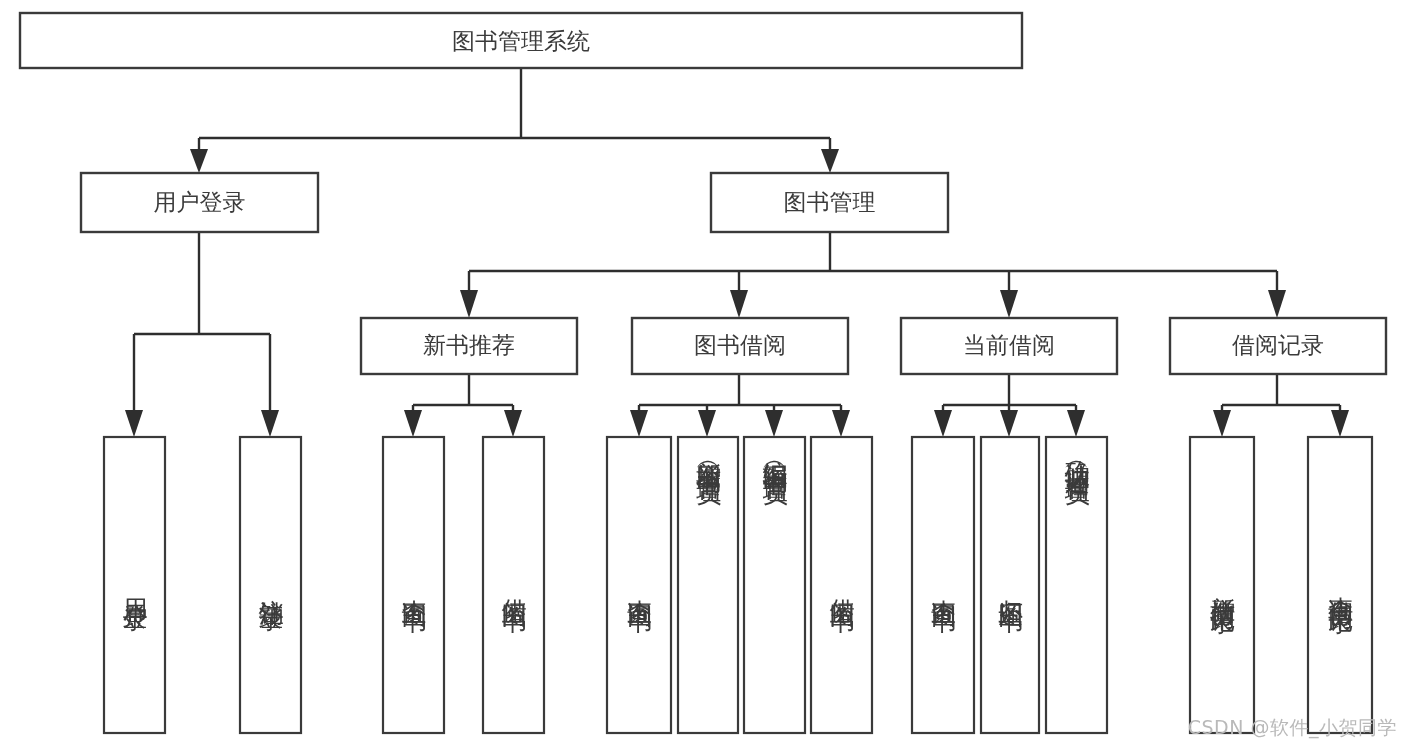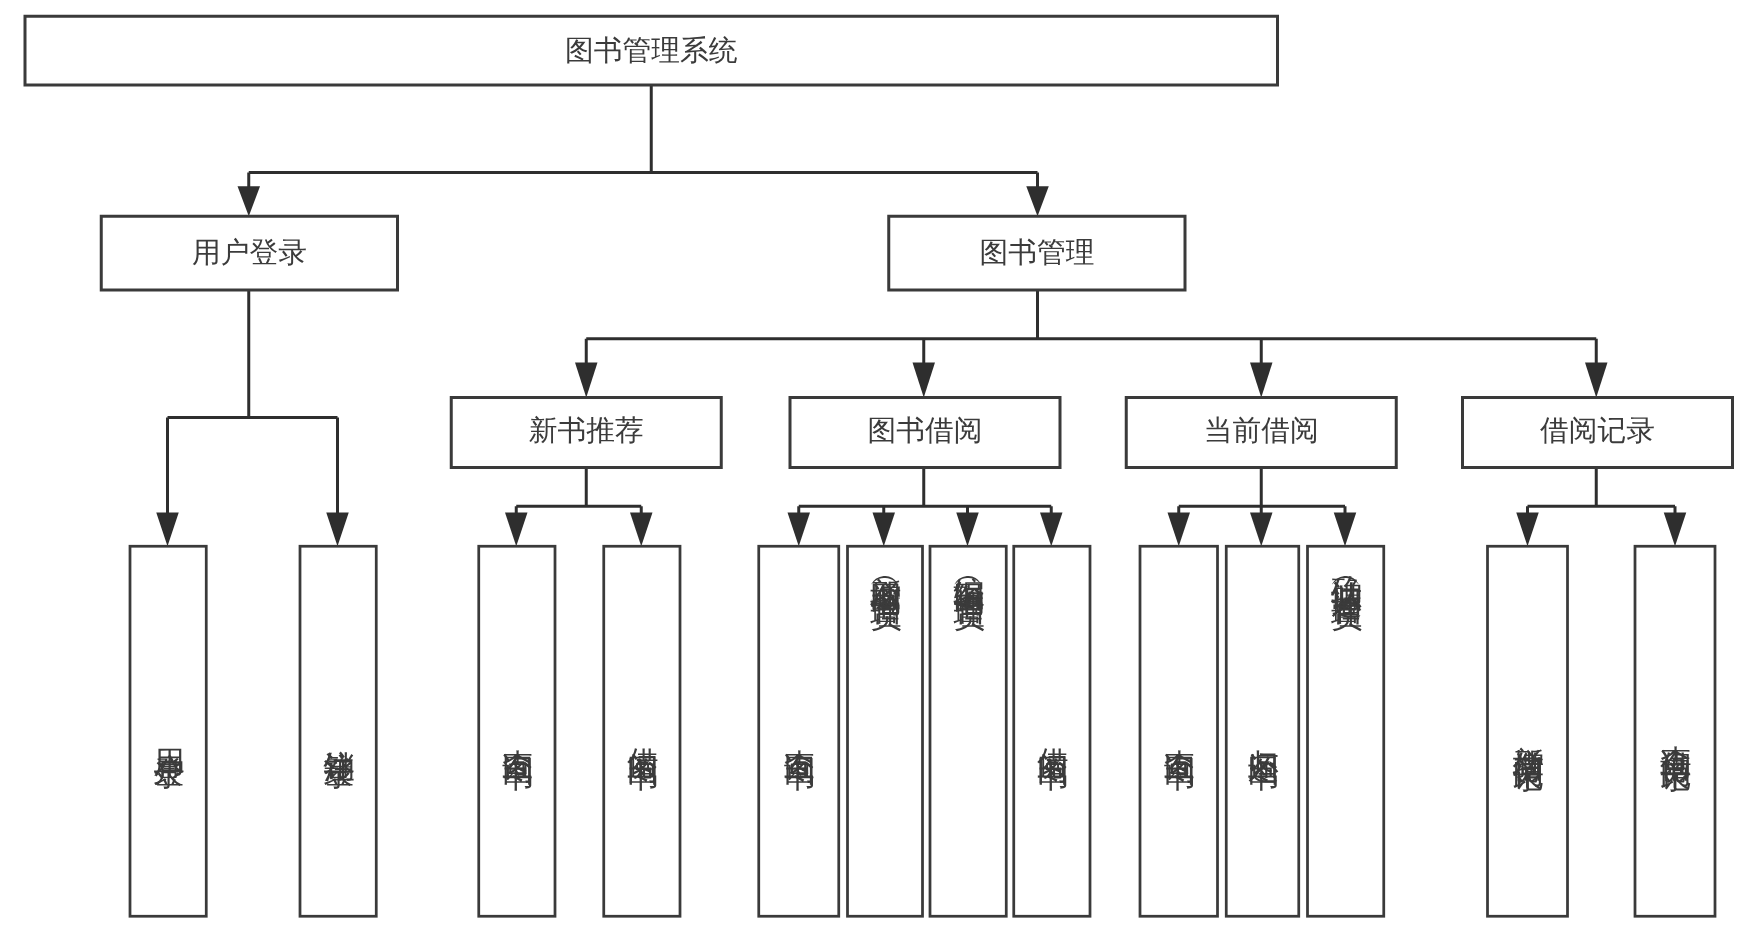--- a/index.html
+++ b/index.html
@@ -234,14 +234,15 @@
     <span class="leaf-label" style="margin-top:4px;">确认归还（管理员）</span>
   </div>
 
   <div class="leaf-label-wrap" style="left:1190px; top:437px; width:64px; height:296px;">
     <span class="leaf-label">新增借阅记录</span>
   </div>
   <div class="leaf-label-wrap" style="left:1308px; top:437px; width:64px; height:296px;">
     <span class="leaf-label">查询借阅记录</span>
   </div>
 
+  <div class="watermark">CSDN @软件_小贺同学</div>
 
 </div>
 
 </body></html>

